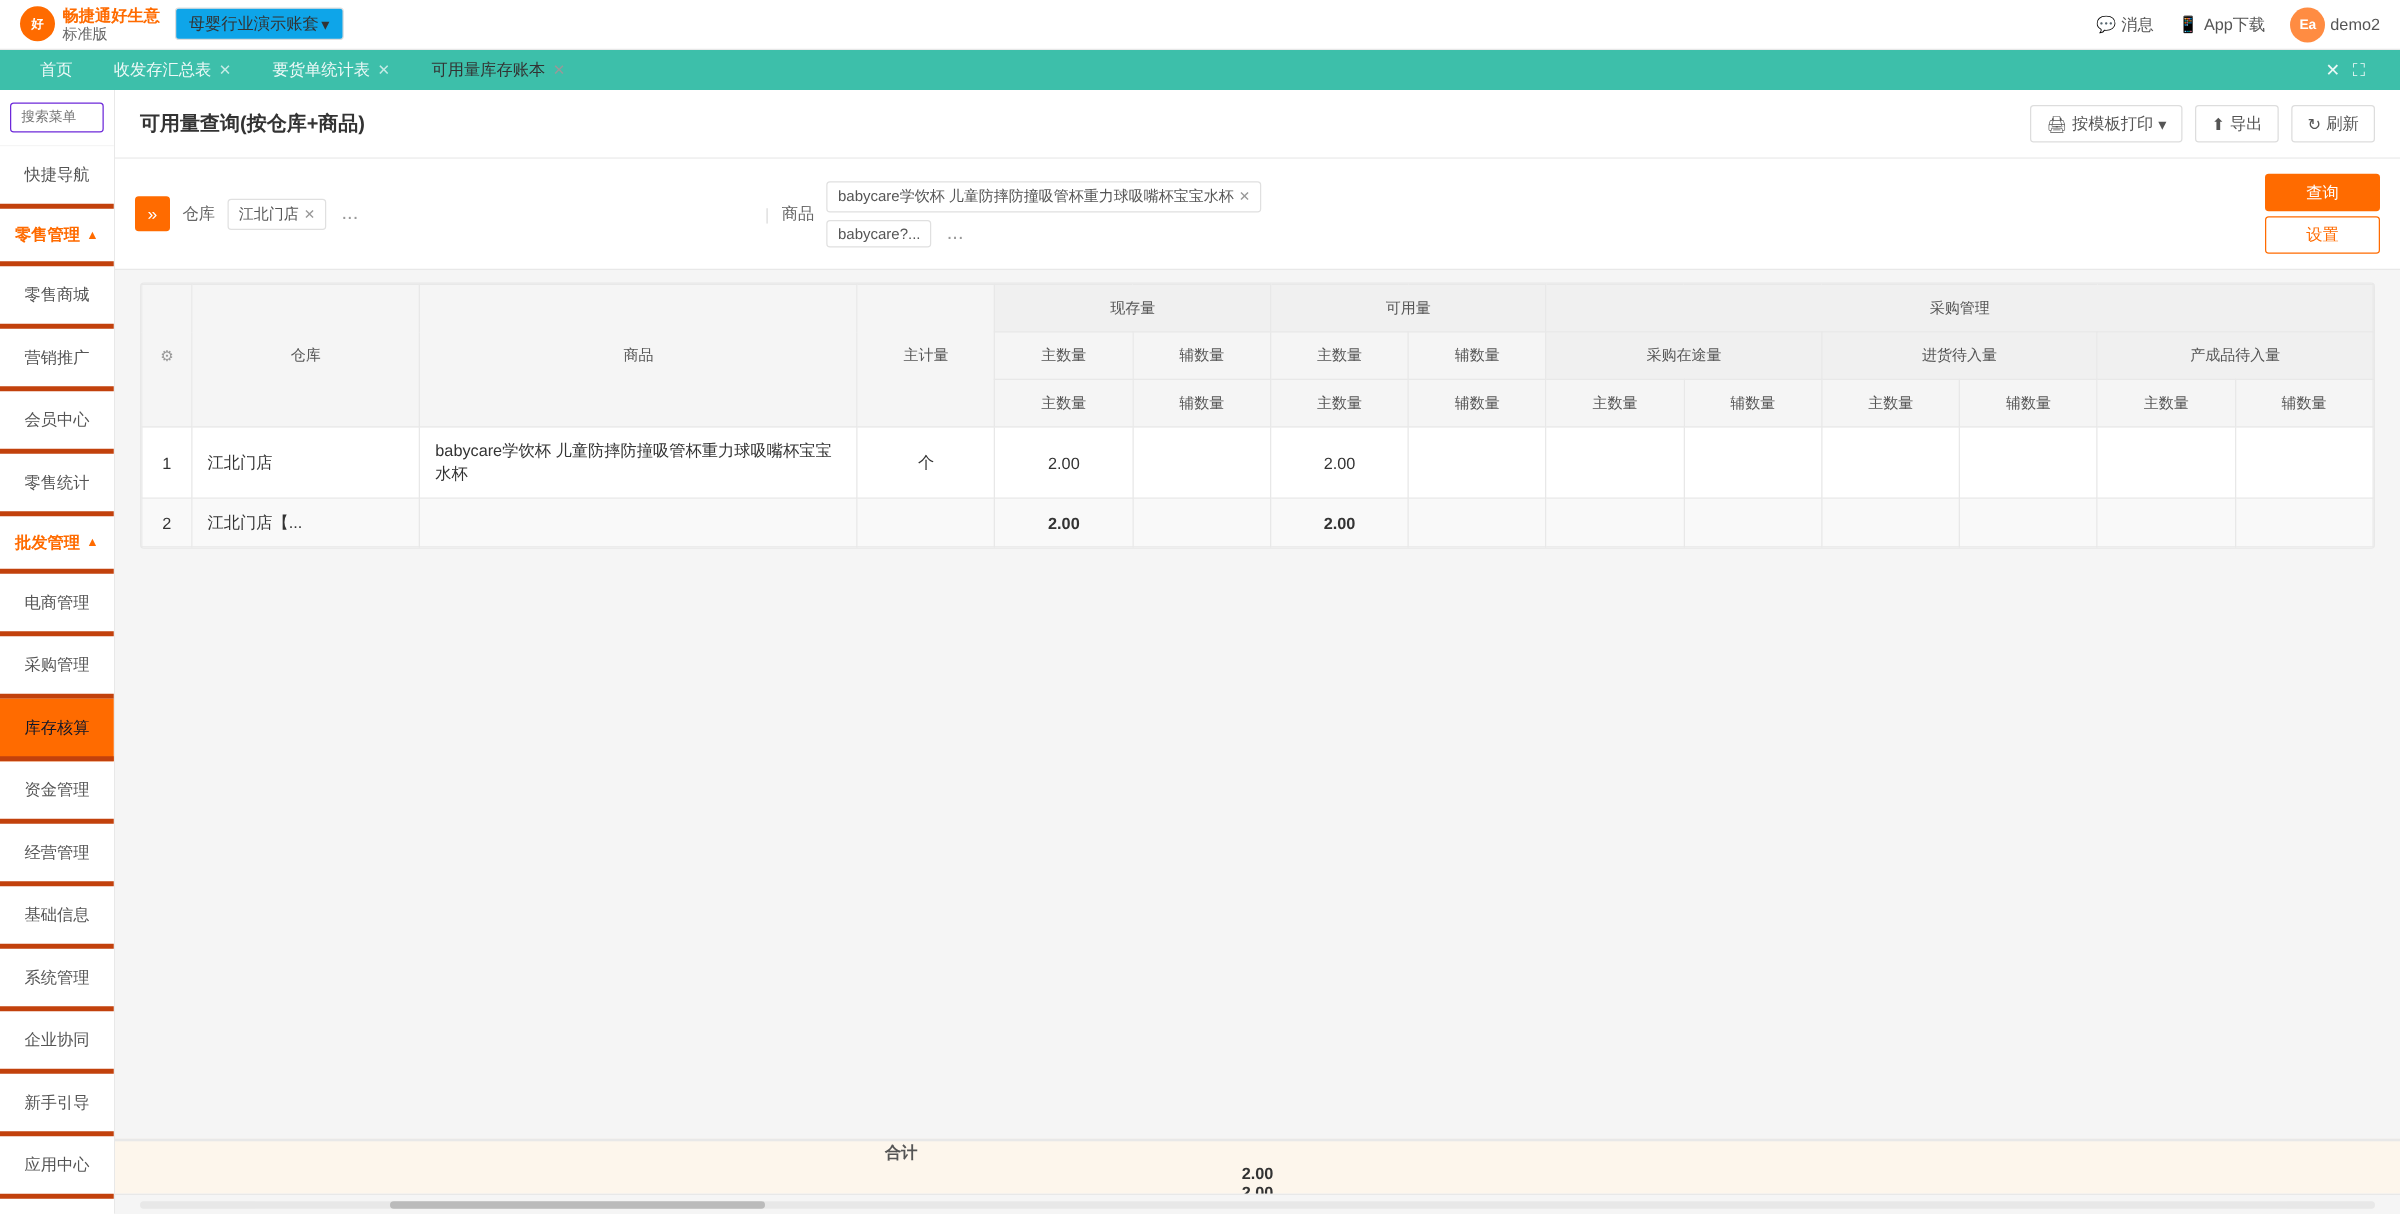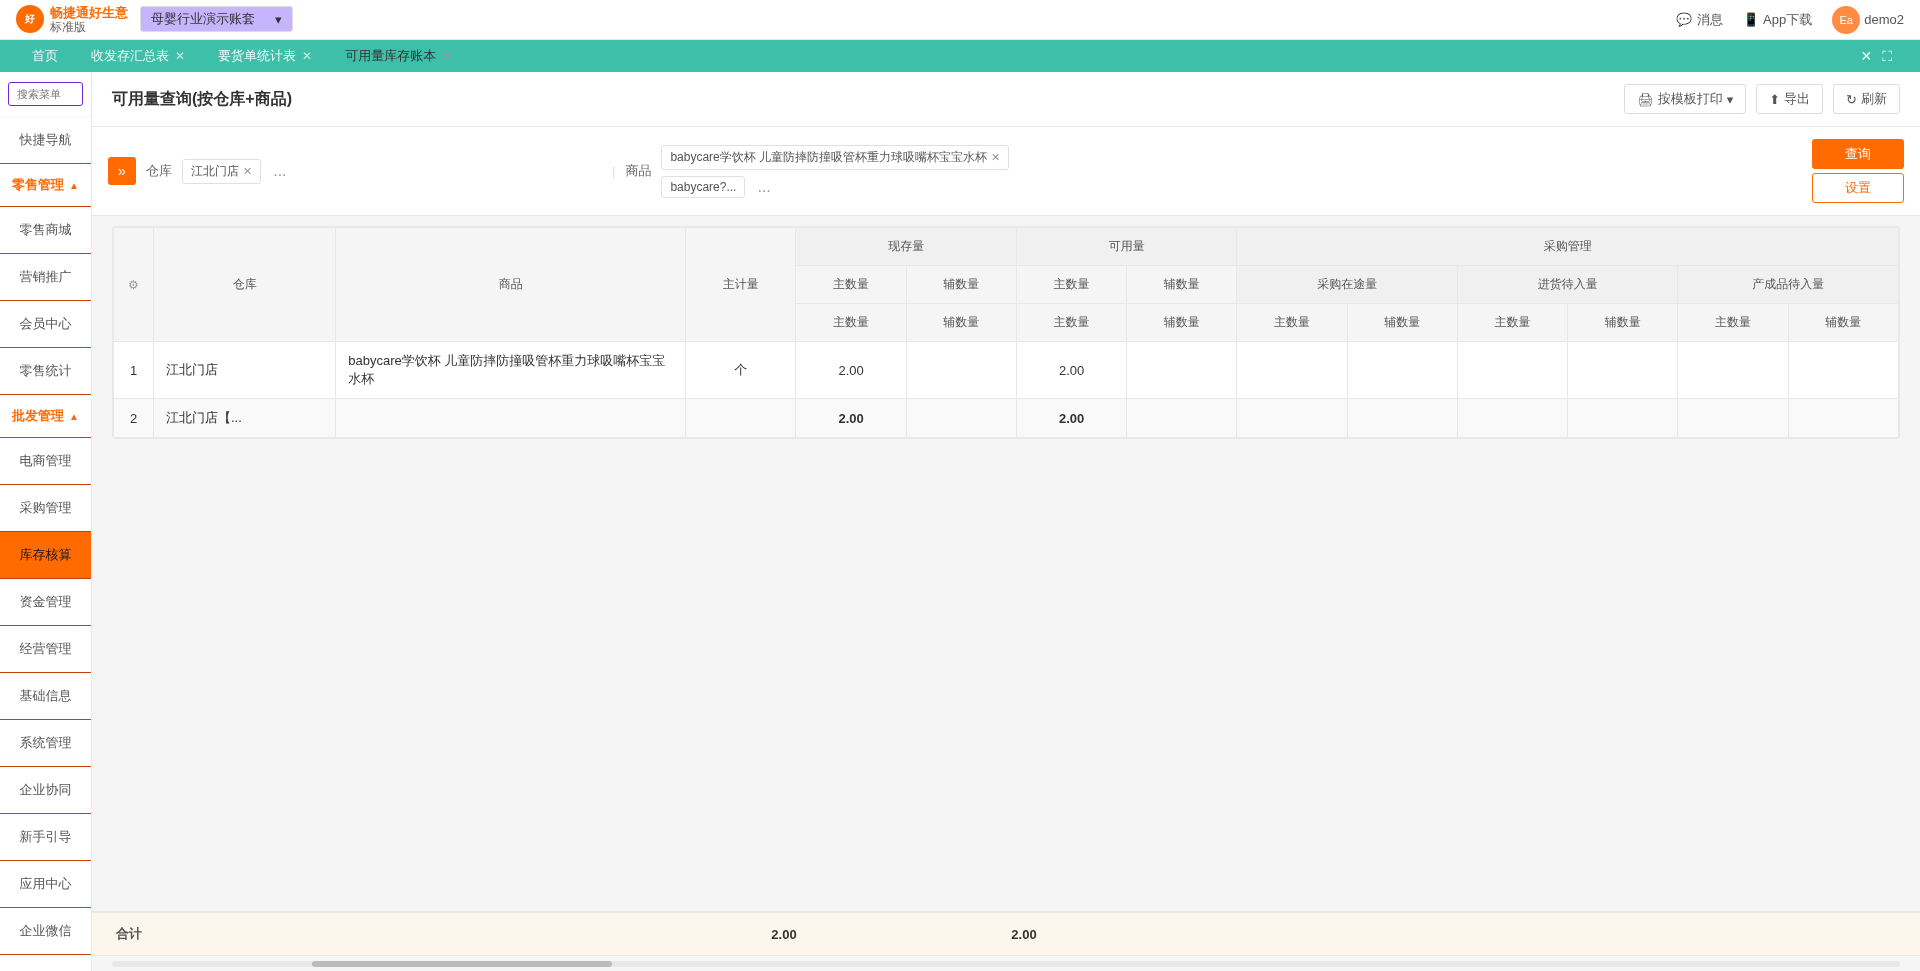--- a/index.html
+++ b/index.html
@@ -16,24 +16,24 @@
       justify-content: space-between;
       flex-shrink: 0;
     }
     .top-bar-left { display: flex; align-items: center; gap: 12px; }
     .logo-area { display: flex; align-items: center; gap: 6px; }
     .logo-icon { width: 28px; height: 28px; background: #ff6b00; border-radius: 50%; display: flex; align-items: center; justify-content: center; color: white; font-size: 10px; font-weight: bold; }
     .logo-text { font-size: 12px; color: #666; line-height: 1.2; }
     .logo-text .brand { color: #ff6b00; font-weight: bold; font-size: 13px; }
     .top-bar-right { display: flex; align-items: center; gap: 20px; font-size: 13px; color: #555; }
     .top-bar-right-item { display: flex; align-items: center; gap: 4px; cursor: pointer; }
-    .avatar { width: 28px; height: 28px; border-radius: 50%; background: #ff8c42; display: flex; align-items: center; justify-content: center; color: white; font-size: 11px; }
+    .avatar { width: 28px; height: 28px; border-radius: 50%; background: #ff8c42; display: flex; align-items: center; justify-content: center; color: white; font-size: 11px; font-weight: bold; }
     .industry-selector {
-      display: flex; align-items: center; gap: 20px; color: #333; font-size: 13px; cursor: pointer;
-      border: 1px solid #ddd; padding: 3px 10px; border-radius: 3px; background: #c4b5fd;
+      display: flex; align-items: center; gap: 2px; color: #333; font-size: 13px; cursor: pointer;
+      border: 1px solid #ddd; padding: 3px 10px; border-radius: 3px; background: #0ea5e9;
     }
 
     
     .nav-tabs {
       height: 32px;
       background: #3dbfaa;
       display: flex;
       align-items: stretch;
       flex-shrink: 0;
       padding: 16px;
@@ -60,21 +60,21 @@
       flex-direction: column;
       overflow-y: auto;
       flex-shrink: 0;
     }
     .sidebar-item {
       padding: 14px 8px;
       text-align: center;
       font-size: 13px;
       color: #555;
       cursor: pointer;
-      border-bottom: 1px solid #c2410c;
+      border-bottom: 4px solid #c2410c;
       display: flex;
       align-items: center;
       justify-content: center;
       gap: 4px;
     }
     .sidebar-item.active { background: #ff6b00; color: #0f172a; }
     .sidebar-item.section-header { color: #ff6b00; font-weight: bold; justify-content: space-between; padding: 12px 12px; }
     .sidebar-item.section-header .arrow { font-size: 10px; }
     .sidebar-search { padding: 10px 8px; border-bottom: 1px solid #f5f5f5; }
     .sidebar-search input { width: 100%; border: 1px solid #6d28d9; border-radius: 3px; padding: 5px 8px; font-size: 11px; outline: none; color: #555; }
@@ -130,21 +130,21 @@
     thead tr { background: #f5f5f5; }
     th { padding: 10px 12px; text-align: center; border: 1px solid #e8e8e8; color: #555; font-weight: normal; font-size: 12px; }
     td { padding: 10px 12px; text-align: center; border: 1px solid #e8e8e8; color: #333; font-size: 13px; }
     td.text-left { text-align: left; }
     .th-group { background: #f0f0f0; }
 
     
     .gear-cell { color: #999; cursor: pointer; }
 
     
-    .table-footer { background: #fdf6ec; display: flex; align-items: center; height: 44px; border-top: 2px solid #e8e8e8; padding: 0 12px; }
+    .table-footer { background: #fdf6ec; display: flex; align-items: center; height: 44px; border-top: 2px solid #e8e8e8; padding: 0 12px; flex-direction: column; }
     .footer-label { width: 620px; padding-left: 12px; font-weight: bold; color: #555; font-size: 13px; }
     .footer-value { width: 120px; text-align: center; font-weight: bold; color: #333; }
 
     
     .scroll-bar-area { height: 16px; background: #f5f5f5; display: flex; align-items: center; padding: 0 20px; flex-shrink: 0; border-top: 1px solid #e8e8e8; }
     .scroll-track { flex: 1; height: 6px; background: #e8e8e8; border-radius: 3px; position: relative; }
     .scroll-thumb { width: 300px; height: 6px; background: #bbb; border-radius: 3px; position: absolute; left: 200px; }
   </style>
 </head>
 <body>

